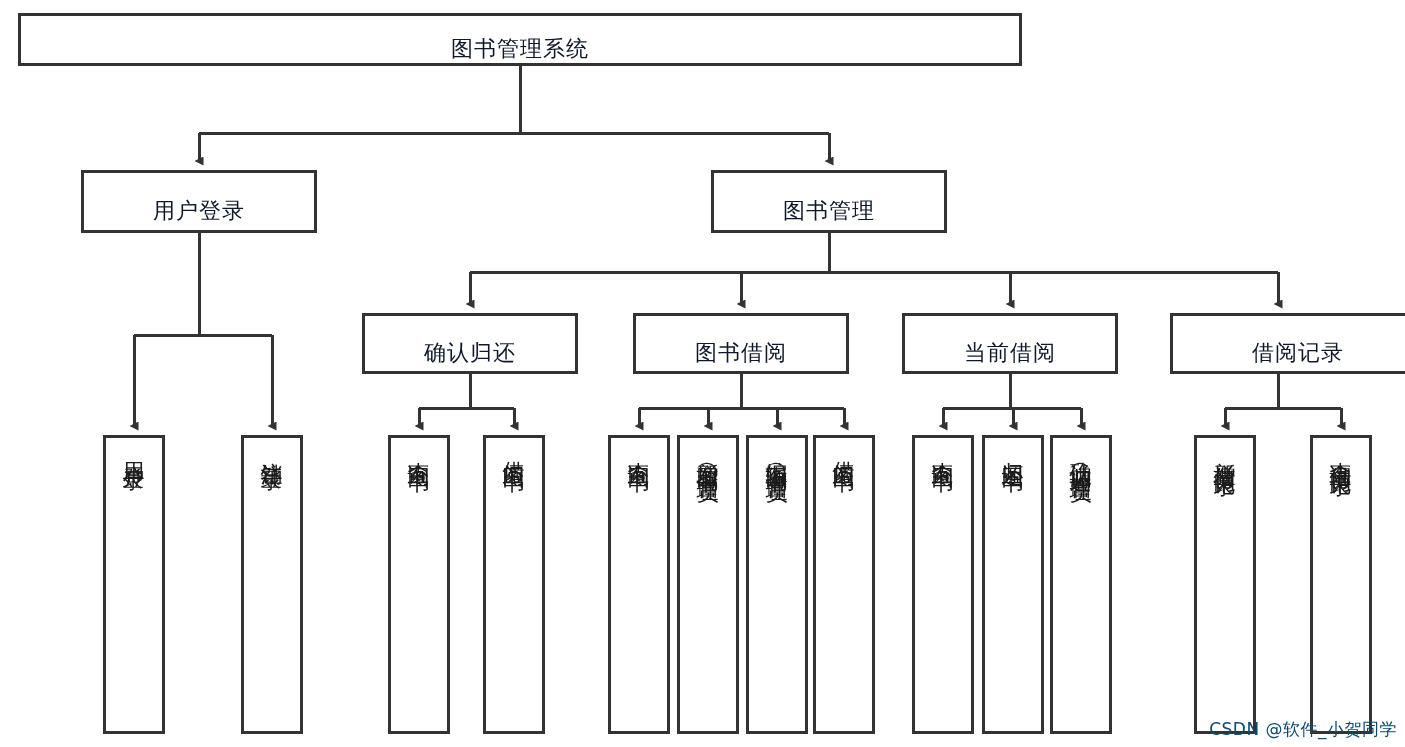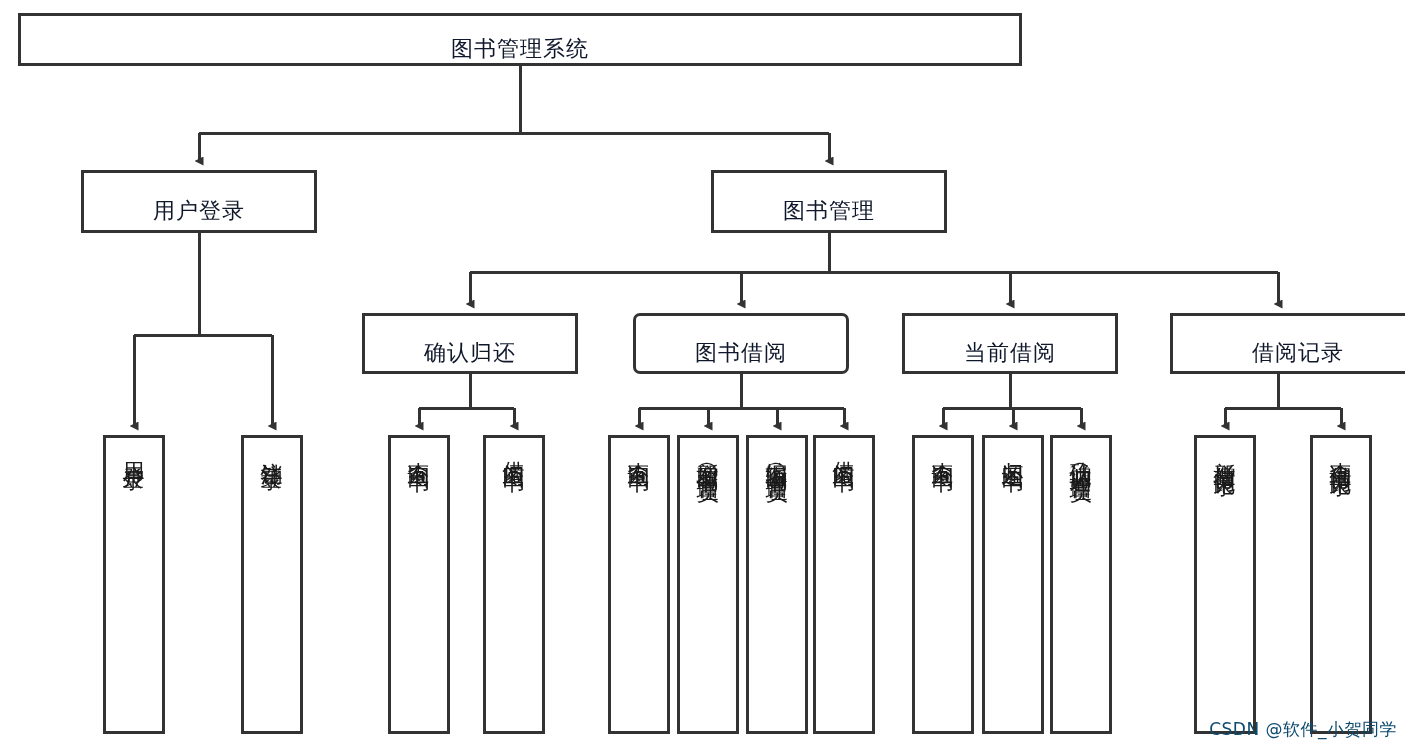--- a/index.html
+++ b/index.html
@@ -138,21 +138,21 @@
   <div class="node-box" style="left:81px; top:170px; width:236px; height:63px;">
     <span class="node-label-h">用户登录</span>
   </div>
   <div class="node-box" style="left:711px; top:170px; width:236px; height:63px;">
     <span class="node-label-h">图书管理</span>
   </div>
 
   <div class="node-box" style="left:362px; top:313px; width:216px; height:61px;">
     <span class="node-label-h">确认归还</span>
   </div>
-  <div class="node-box" style="left:633px; top:313px; width:216px; height:61px;border-radius:7px;">
+  <div class="node-box" style="left:633px; top:313px; width:216px; height:61px;">
     <span class="node-label-h">图书借阅</span>
   </div>
   <div class="node-box" style="left:902px; top:313px; width:216px; height:61px;">
     <span class="node-label-h">当前借阅</span>
   </div>
   <div class="node-box" style="left:1170px; top:313px; width:256px; height:61px;">
     <span class="node-label-h">借阅记录</span>
   </div>
 
   <div class="leaf-box" style="left:103px; top:435px; width:62px; height:299px;">

